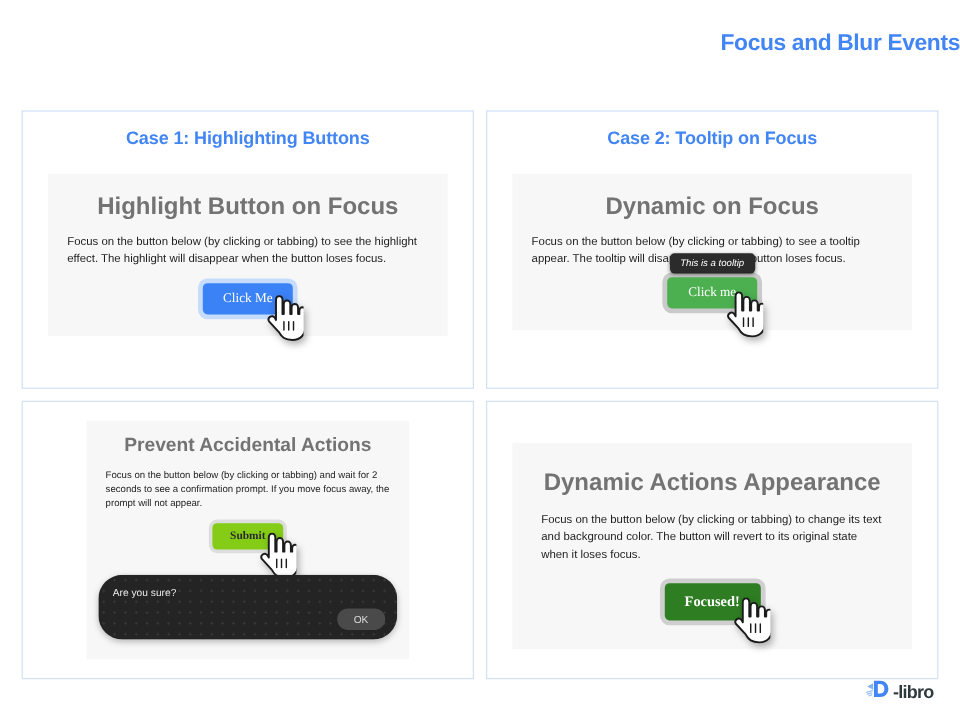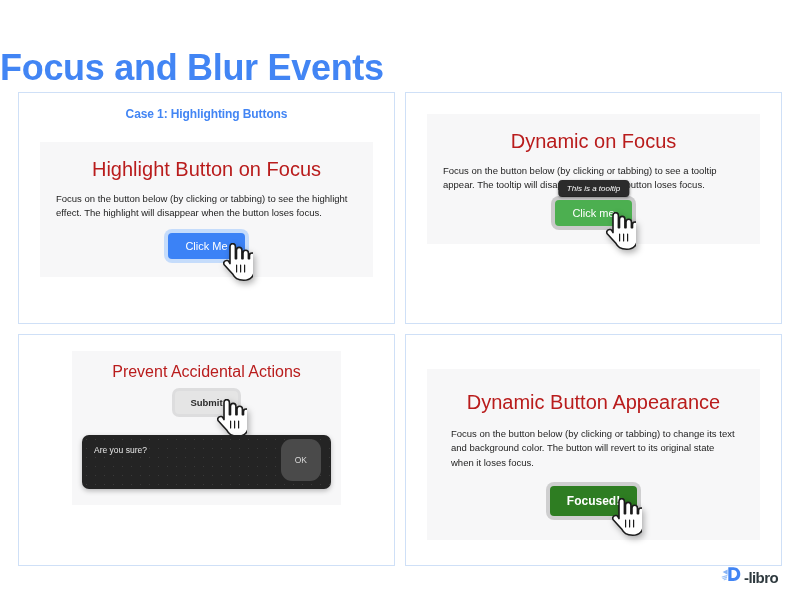--- a/index.html
+++ b/index.html
@@ -12,26 +12,26 @@
 
   body {
     background: #ffffff;
     font-family: "Liberation Sans", sans-serif;
     color: #111111;
     position: relative;
   }
 
   
   .page-title {
-    text-align: left;
-    font-size: 36px;
+    text-align: right;
+    font-size: 19px;
     font-weight: bold;
     color: #4285f4;
     letter-spacing: -0.3px;
-    padding-top: 47px;
+    padding-top: 26px;
     padding-bottom: 8px;
   }
 
   
   .grid {
     position: absolute;
     left: 18px;
     top: 92px;
     width: 764px;
     display: grid;
@@ -43,21 +43,21 @@
 
   .card {
     border: 1px solid #cfe0f7;
     background: #ffffff;
     position: relative;
     overflow: hidden;
   }
 
   .card-title {
     text-align: center;
-    font-size: 12px;
+    font-size: 15px;
     font-weight: bold;
     color: #4285f4;
     padding-top: 14px;
     letter-spacing: -0.1px;
   }
 
   
   .panel {
     background: #f7f7f8;
     margin: 0 auto;
@@ -77,22 +77,22 @@
   }
 
   .panel-c4 {
     width: 333px;
     margin-top: 34px;
     padding: 22px 10px 24px;
   }
 
   .panel-heading {
     text-align: center;
-    font-weight: normal;
-    color: #b91c1c;
+    font-weight: bold;
+    color: #737373;
   }
   .h-lg  { font-size: 20px; }
   .h-md  { font-size: 16px; }
 
   .panel-desc {
     text-align: left;
     font-size: 9.5px;
     line-height: 1.5;
     color: #1d1d1d;
     margin-top: 11px;
@@ -108,21 +108,21 @@
     position: relative;
   }
   .btn-row.r1 { margin-top: 12px; }
   .btn-row.r2 { margin-top: 7px; }
   .btn-row.r3 { margin-top: 10px; }
   .btn-row.r4 { margin-top: 16px; }
 
   .btn {
     border: none;
     border-radius: 4px;
-    font-family: Liberation Sans, sans-serif;
+    font-family: Liberation Serif, serif;
     font-size: 11px;
     cursor: pointer;
     position: relative;
     white-space: nowrap;
   }
 
   .btn-blue {
     background: #3b82f6;
     color: #ffffff;
     padding: 7px 17px;
@@ -130,21 +130,21 @@
   }
 
   .btn-green {
     background: #4caf50;
     color: #ffffff;
     padding: 7px 17px;
     box-shadow: 0 0 0 4px rgba(0,0,0,0.18);
   }
 
   .btn-yellow {
-    background: #e5e5e5;
+    background: #84cc16;
     color: #2a2a2a;
     font-weight: bold;
     font-size: 9.5px;
     padding: 6px 15px;
     box-shadow: 0 0 0 3px rgba(0,0,0,0.10);
   }
 
   .btn-darkgreen {
     background: #2e7d22;
     color: #ffffff;
@@ -172,40 +172,40 @@
 
   
   .confirm {
     position: relative;
     width: 100%;
     height: 54px;
     margin-top: 21px;
     background: #242424;
     background-image: radial-gradient(#3a3a3a 0.8px, transparent 0.9px);
     background-size: 9px 9px;
-    border-radius: 7px;
+    border-radius: 20px;
     box-shadow: 0 2px 5px rgba(0,0,0,0.25);
   }
   .confirm-text {
     position: absolute;
     left: 12px;
     top: 10px;
     color: #e8e8e8;
     font-size: 8.5px;
   }
   .confirm-ok {
     position: absolute;
     right: 10px;
     bottom: 8px;
     background: #4a4a4a;
     color: #d8d8d8;
     border: none;
     border-radius: 11px;
     font-size: 8.5px;
-    padding: 16px 14px;
+    padding: 4px 14px;
     font-family: "Liberation Sans", sans-serif;
     cursor: pointer;
   }
 
   
   .cursor {
     position: absolute;
     width: 34px;
     height: 40px;
     pointer-events: none;
@@ -251,58 +251,60 @@
           <svg viewBox="0 0 34 40" width="34" height="40" xmlns="http://www.w3.org/2000/svg">
             <path d="M11 3.5c0-1.6 1.2-2.9 2.7-2.9S16.4 1.9 16.4 3.5v12.2h1.1V7.2c0-1.5 1.2-2.8 2.7-2.8s2.7 1.3 2.7 2.8v8.5h1.1v-5.6c0-1.5 1.2-2.8 2.7-2.8s2.7 1.3 2.7 2.8v5.6h1.1v-3.1c0-1.4 1.1-2.6 2.5-2.6s2.5 1.2 2.5 2.6v13.6c0 6.6-4 11.1-10.7 11.1-6.4 0-8.9-2.1-11.4-6.6L5.2 21.8c-.8-1.4-.3-3.1 1-3.9 1.3-.8 3-.4 3.8 1l1 1.7V3.5z" fill="#ffffff" stroke="#1b1b1b" stroke-width="1.6" stroke-linejoin="round"></path>
             <path d="M17.6 22v7M21.6 22v7M25.6 22v7" stroke="#1b1b1b" stroke-width="1.2" stroke-linecap="round"></path>
           </svg>
         </span>
       </div>
     </div>
   </div>
 
   <div class="card">
+    <div class="card-title">Case 2: Tooltip on Focus</div>
     <div class="panel panel-wide">
       <div class="panel-heading h-lg">Dynamic on Focus</div>
       <div class="panel-desc">Focus on the button below (by clicking or tabbing) to see a tooltip appear. The tooltip will disappear when the button loses focus.</div>
       <div class="btn-row r2">
         <div class="tooltip">This is a tooltip</div>
         <button class="btn btn-green">Click me</button>
         <span class="cursor c2">
           <svg viewBox="0 0 34 40" width="34" height="40" xmlns="http://www.w3.org/2000/svg">
             <path d="M11 3.5c0-1.6 1.2-2.9 2.7-2.9S16.4 1.9 16.4 3.5v12.2h1.1V7.2c0-1.5 1.2-2.8 2.7-2.8s2.7 1.3 2.7 2.8v8.5h1.1v-5.6c0-1.5 1.2-2.8 2.7-2.8s2.7 1.3 2.7 2.8v5.6h1.1v-3.1c0-1.4 1.1-2.6 2.5-2.6s2.5 1.2 2.5 2.6v13.6c0 6.6-4 11.1-10.7 11.1-6.4 0-8.9-2.1-11.4-6.6L5.2 21.8c-.8-1.4-.3-3.1 1-3.9 1.3-.8 3-.4 3.8 1l1 1.7V3.5z" fill="#ffffff" stroke="#1b1b1b" stroke-width="1.6" stroke-linejoin="round"></path>
             <path d="M17.6 22v7M21.6 22v7M25.6 22v7" stroke="#1b1b1b" stroke-width="1.2" stroke-linecap="round"></path>
           </svg>
         </span>
       </div>
     </div>
   </div>
 
   <div class="card">
     <div class="panel panel-narrow">
       <div class="panel-heading h-md">Prevent Accidental Actions</div>
+      <div class="panel-desc tiny">Focus on the button below (by clicking or tabbing) and wait for 2 seconds to see a confirmation prompt. If you move focus away, the prompt will not appear.</div>
       <div class="btn-row r3">
         <button class="btn btn-yellow">Submit</button>
         <span class="cursor c3">
           <svg viewBox="0 0 34 40" width="34" height="40" xmlns="http://www.w3.org/2000/svg">
             <path d="M11 3.5c0-1.6 1.2-2.9 2.7-2.9S16.4 1.9 16.4 3.5v12.2h1.1V7.2c0-1.5 1.2-2.8 2.7-2.8s2.7 1.3 2.7 2.8v8.5h1.1v-5.6c0-1.5 1.2-2.8 2.7-2.8s2.7 1.3 2.7 2.8v5.6h1.1v-3.1c0-1.4 1.1-2.6 2.5-2.6s2.5 1.2 2.5 2.6v13.6c0 6.6-4 11.1-10.7 11.1-6.4 0-8.9-2.1-11.4-6.6L5.2 21.8c-.8-1.4-.3-3.1 1-3.9 1.3-.8 3-.4 3.8 1l1 1.7V3.5z" fill="#ffffff" stroke="#1b1b1b" stroke-width="1.6" stroke-linejoin="round"></path>
             <path d="M17.6 22v7M21.6 22v7M25.6 22v7" stroke="#1b1b1b" stroke-width="1.2" stroke-linecap="round"></path>
           </svg>
         </span>
       </div>
       <div class="confirm">
         <div class="confirm-text">Are you sure?</div>
         <button class="confirm-ok">OK</button>
       </div>
     </div>
   </div>
 
   <div class="card">
     <div class="panel panel-c4">
-      <div class="panel-heading h-lg">Dynamic Button Appearance</div>
+      <div class="panel-heading h-lg">Dynamic Actions Appearance</div>
       <div class="panel-desc c4">Focus on the button below (by clicking or tabbing) to change its text and background color. The button will revert to its original state when it loses focus.</div>
       <div class="btn-row r4">
         <button class="btn btn-darkgreen">Focused!</button>
         <span class="cursor c4">
           <svg viewBox="0 0 34 40" width="34" height="40" xmlns="http://www.w3.org/2000/svg">
             <path d="M11 3.5c0-1.6 1.2-2.9 2.7-2.9S16.4 1.9 16.4 3.5v12.2h1.1V7.2c0-1.5 1.2-2.8 2.7-2.8s2.7 1.3 2.7 2.8v8.5h1.1v-5.6c0-1.5 1.2-2.8 2.7-2.8s2.7 1.3 2.7 2.8v5.6h1.1v-3.1c0-1.4 1.1-2.6 2.5-2.6s2.5 1.2 2.5 2.6v13.6c0 6.6-4 11.1-10.7 11.1-6.4 0-8.9-2.1-11.4-6.6L5.2 21.8c-.8-1.4-.3-3.1 1-3.9 1.3-.8 3-.4 3.8 1l1 1.7V3.5z" fill="#ffffff" stroke="#1b1b1b" stroke-width="1.6" stroke-linejoin="round"></path>
             <path d="M17.6 22v7M21.6 22v7M25.6 22v7" stroke="#1b1b1b" stroke-width="1.2" stroke-linecap="round"></path>
           </svg>
         </span>
       </div>

